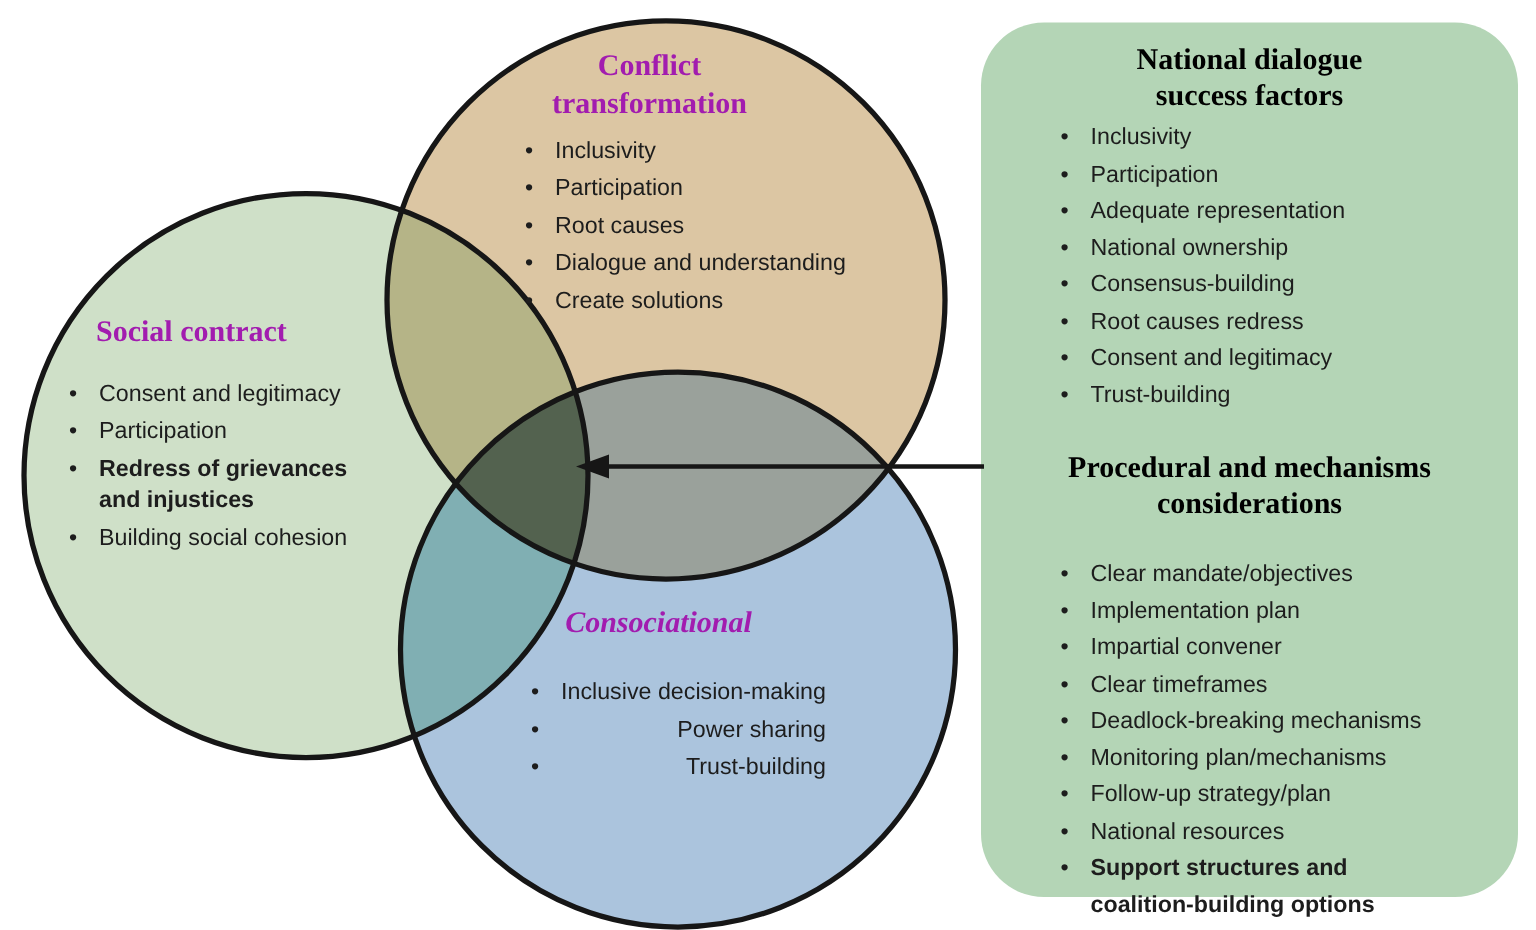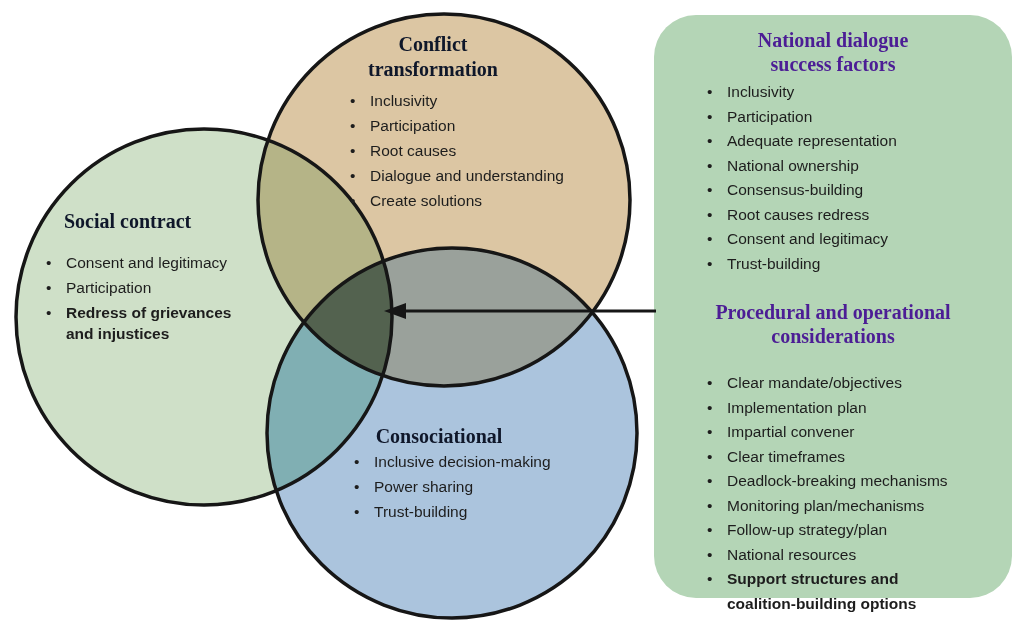--- a/index.html
+++ b/index.html
@@ -8,21 +8,21 @@
 
   #venn-svg { position: absolute; left: 0; top: 0; }
 
   .overlay { position: absolute; }
 
   .circle-title {
     font-family: "Liberation Serif", serif;
     font-weight: bold;
     font-size: 20px;
     line-height: 25px;
-    color: #0f172a;
+    color: #a21caf;
     text-align: center;
   }
   .circle-title span { display: block; }
   .circle-title.left-align { text-align: right; }
 
   ul.bullets { list-style: none; font-size: 15.5px; }
   ul.bullets li {
     position: relative;
     padding-left: 22px;
     line-height: 21px;
@@ -42,21 +42,21 @@
   ul.panel-list li { line-height: 24.5px; margin-bottom: 0; }
   ul.panel-list li.wrap span { max-width: 205px; }
 
   .venn-left li.wrap span { max-width: 178px; }
 
   .panel-title {
     font-family: "Liberation Serif", serif;
     font-weight: bold;
     font-size: 20px;
     line-height: 24px;
-    color: #4c1d95;
+    color: #000000;
     text-align: center;
   }
   .panel-title span { display: block; }
 </style>
 </head>
 <body>
 
 <svg id="venn-svg" width="1024" height="620" viewBox="0 0 1024 620">
   <defs>
     <clipPath id="clipTop">
@@ -109,26 +109,27 @@
   <li><span>Create solutions</span></li>
 </ul>
 
 <div class="overlay circle-title left-align" style="left:64px; top:209px;">
   <span>Social contract</span>
 </div>
 <ul class="overlay bullets venn-left" style="left:44px; top:252px;">
   <li><span>Consent and legitimacy</span></li>
   <li><span>Participation</span></li>
   <li class="wrap"><span>Redress of grievances and injustices</span></li>
+  <li><span>Building social cohesion</span></li>
 </ul>
 
-<div class="overlay circle-title" style="left:339px; top:424px; width:200px;">
+<div class="overlay circle-title" style="left:339px; top:403px; width:200px;font-style:italic;">
   <span>Consociational</span>
 </div>
-<ul class="overlay bullets" style="left:352px; top:451px;">
+<ul class="overlay bullets" style="left:352px; top:451px;text-align:right;">
   <li><span>Inclusive decision-making</span></li>
   <li><span>Power sharing</span></li>
   <li><span>Trust-building</span></li>
 </ul>
 
 <div class="overlay panel-title" style="left:693px; top:28px; width:280px;">
   <span>National dialogue</span>
   <span>success factors</span>
 </div>
 <ul class="overlay bullets panel-list" style="left:705px; top:80px;">
@@ -136,21 +137,21 @@
   <li><span>Participation</span></li>
   <li><span>Adequate representation</span></li>
   <li><span>National ownership</span></li>
   <li><span>Consensus-building</span></li>
   <li><span>Root causes redress</span></li>
   <li><span>Consent and legitimacy</span></li>
   <li><span>Trust-building</span></li>
 </ul>
 
 <div class="overlay panel-title" style="left:693px; top:300px; width:280px;">
-  <span>Procedural and operational</span>
+  <span>Procedural and mechanisms</span>
   <span>considerations</span>
 </div>
 <ul class="overlay bullets panel-list" style="left:705px; top:350px;margin-top:21px;">
   <li><span>Clear mandate/objectives</span></li>
   <li><span>Implementation plan</span></li>
   <li><span>Impartial convener</span></li>
   <li><span>Clear timeframes</span></li>
   <li><span>Deadlock-breaking mechanisms</span></li>
   <li><span>Monitoring plan/mechanisms</span></li>
   <li><span>Follow-up strategy/plan</span></li>

